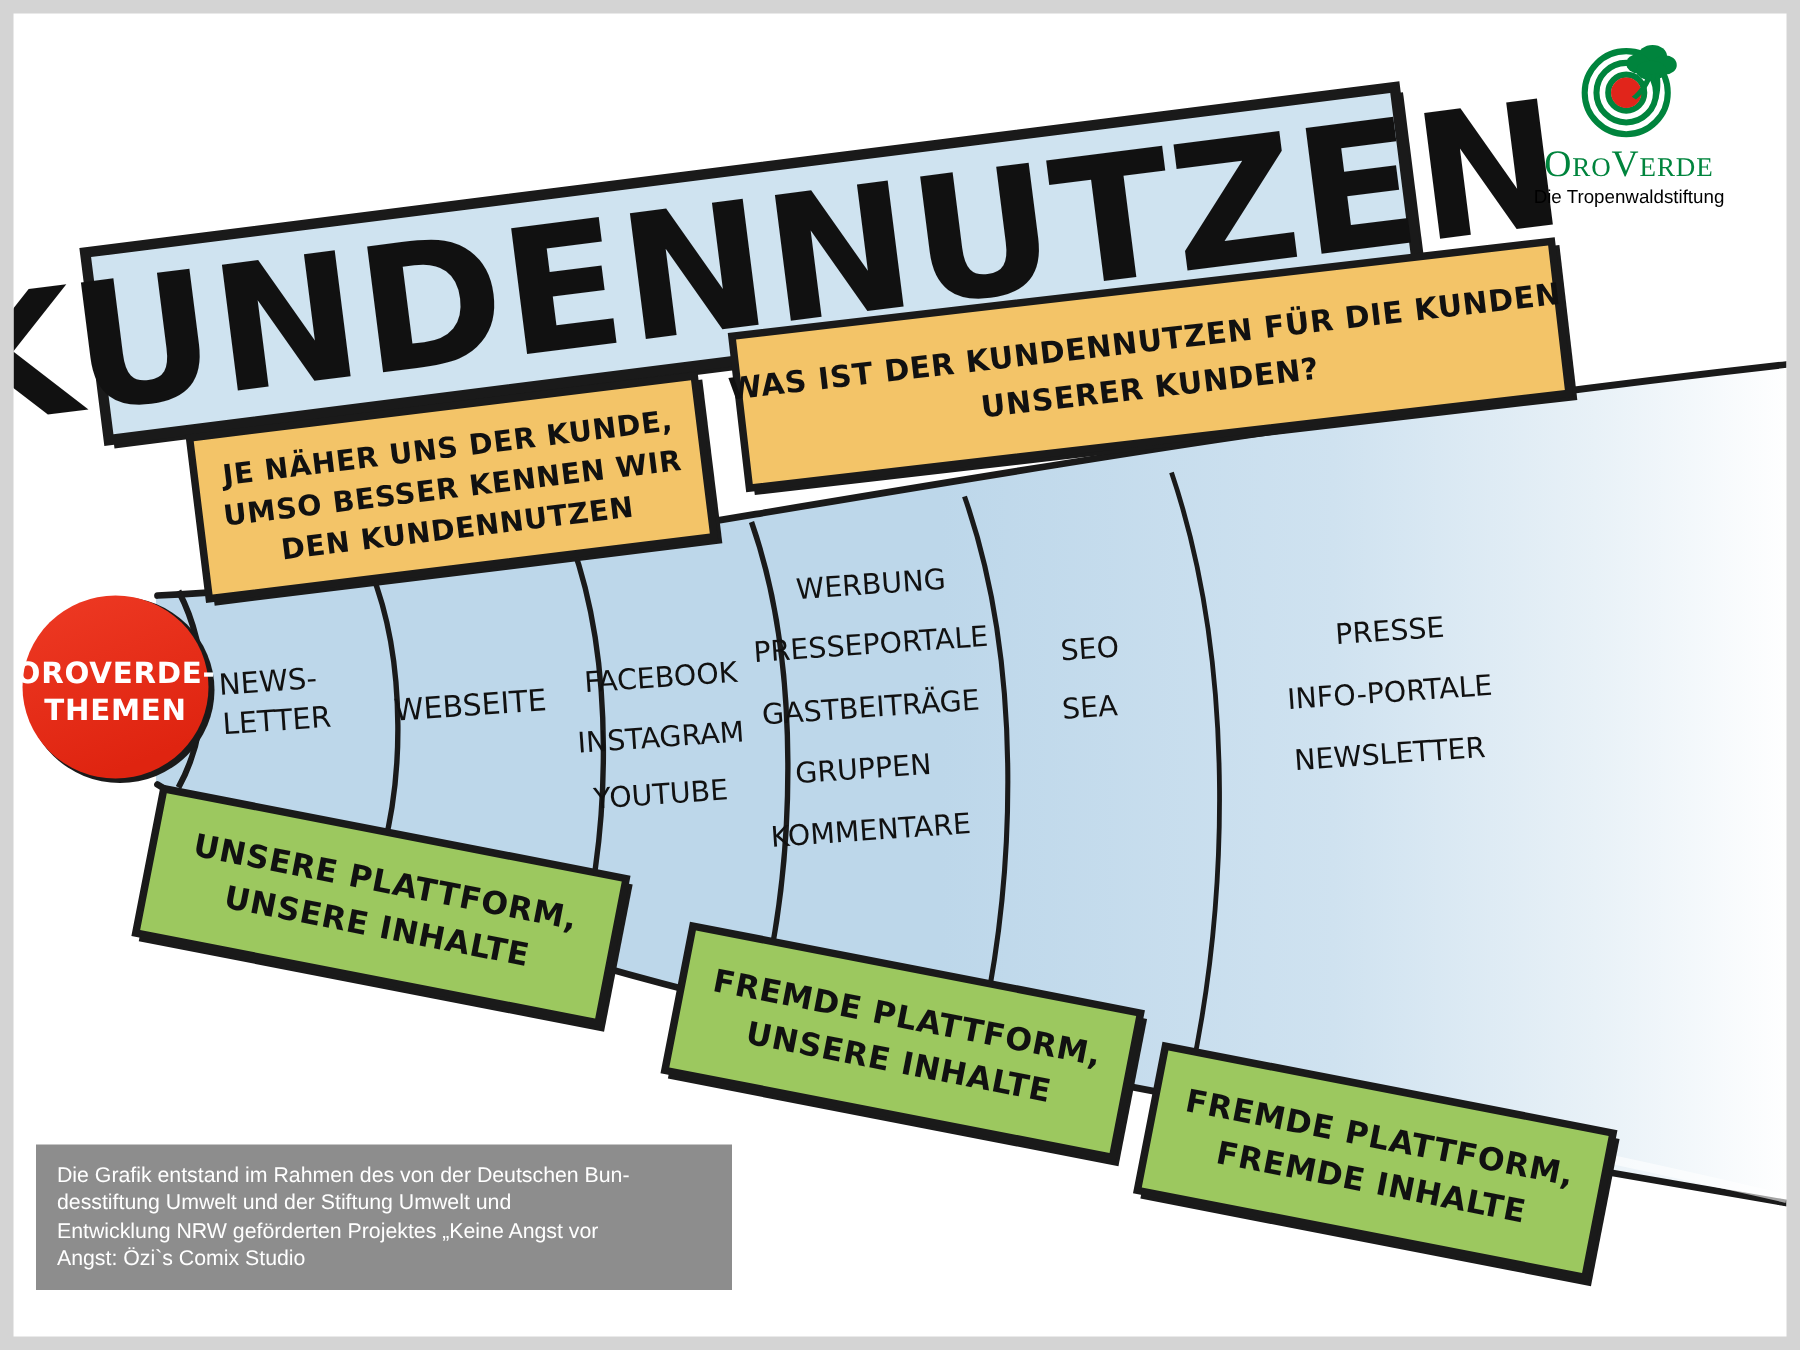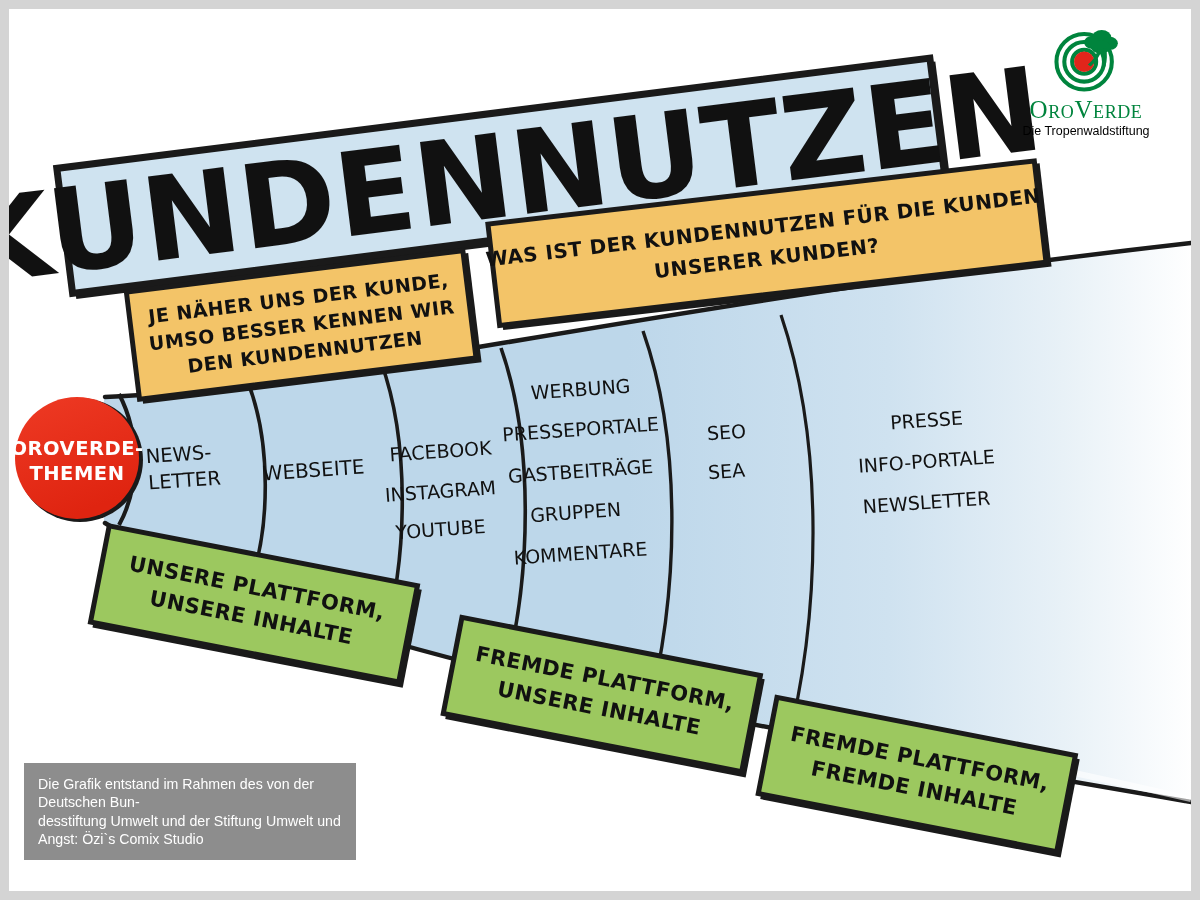--- a/index.html
+++ b/index.html
@@ -79,21 +79,21 @@
     font-size: 12.5px;
     margin-top: 1px;
     white-space: nowrap;
   }
 
   
   #credits {
     position: absolute;
     left: 15px;
     top: 754px;
-    width: 332px;
+    width: 464px;
     background: #8d8d8d;
     color: #ffffff;
     font-family: "Liberation Sans", sans-serif;
     font-size: 14.2px;
     line-height: 1.29;
     padding: 12px 14px 12px 14px;
     box-sizing: border-box;
     z-index: 45;
   }
   #credits p { margin: 0; }
@@ -245,19 +245,20 @@
           <path d="M 79,28 C 80,36 80,42 78,47 L 81,47 C 83,41 83,34 82,28 Z"></path>
         </g>
       </svg>
       <div class="wordmark"><span>Oro</span><span>Verde</span></div>
       <div class="tagline">Die Tropenwaldstiftung</div>
     </div>
 
     <div id="credits">
       <p>Die Grafik entstand im Rahmen des von der Deutschen Bun-</p>
       <p>desstiftung Umwelt und der Stiftung Umwelt und</p>
+      <p>Entwicklung NRW geförderten Projektes „Keine Angst vor</p>
       <p>Angst: Özi`s Comix Studio</p>
     </div>
 
   </div>
 
   <div id="frame"></div>
 </div>
 
 </body></html>

